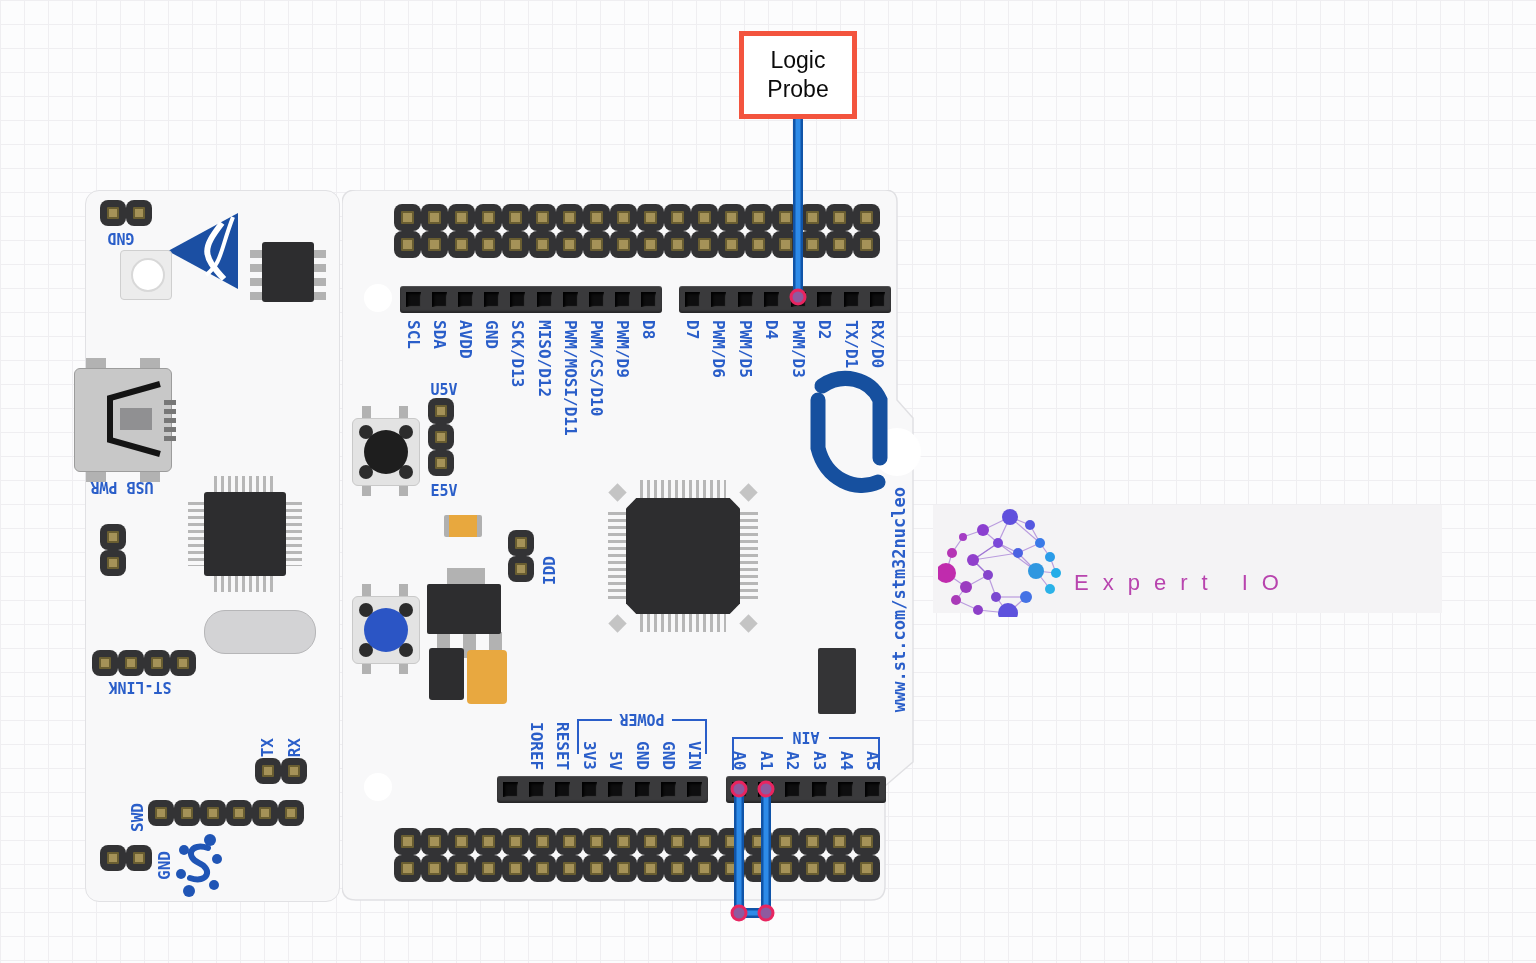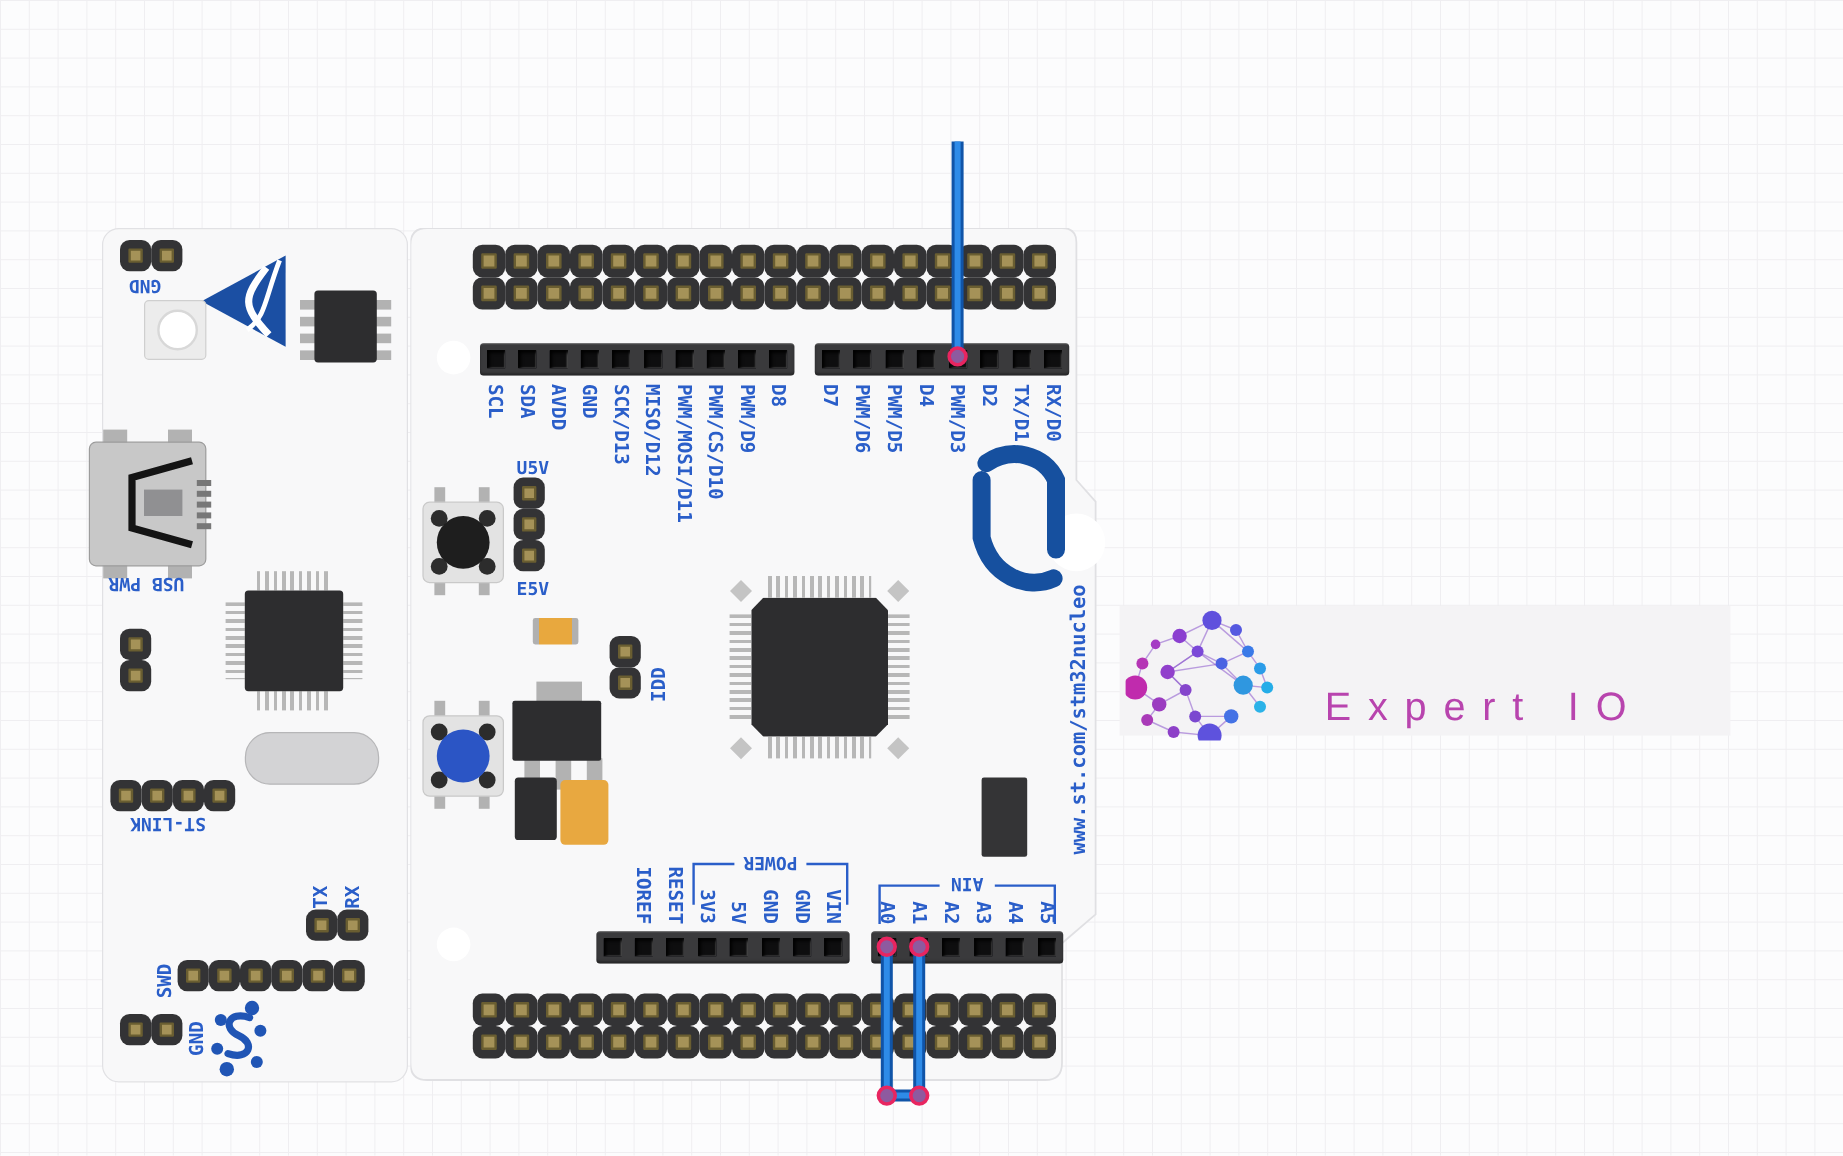--- a/index.html
+++ b/index.html
@@ -59,21 +59,21 @@
   
   .probe-box{left:739px;top:31px;width:108px;height:78px;background:#fff;
     border:5px solid #f3543e;display:flex;align-items:center;justify-content:center;
     text-align:center;font-size:23px;line-height:29px;color:#0a0a0a;z-index:30;}
   .probe-box span{width:70px;}
 
   
   .brand-panel{left:933px;top:505px;width:509px;height:108px;background:#f4f3f5;}
   .brand-title{position:absolute;left:1096px;top:510px;font-size:48px;font-weight:700;
     letter-spacing:7px;color:#4566e4;}
-  .brand-sub{position:absolute;left:1104px;top:570px;font-size:33px;font-weight:400;
+  .brand-sub{position:absolute;left:1074px;top:570px;font-size:22px;font-weight:400;
     letter-spacing:14px;color:#b844ae;}
 
   svg text.bracket{font:bold 15px "DejaVu Sans Mono",monospace;fill:#2a5ec9;}
 </style>
 </head>
 <body>
 
 <div id="stage">
 
   <div class="abs stlink-board"></div>
@@ -427,20 +427,23 @@
     <g>
       <path d="M739,789 V913 H766 V789" stroke="#1054a8" stroke-width="10" fill="none" stroke-linejoin="round"></path>
       <path d="M739,789 V913 H766 V789" stroke="#2e8be8" stroke-width="5" fill="none" stroke-linejoin="round"></path>
       <circle cx="739" cy="789" r="7" fill="#8e5a9f" stroke="#e82560" stroke-width="3"></circle>
       <circle cx="766" cy="789" r="7" fill="#8e5a9f" stroke="#e82560" stroke-width="3"></circle>
       <circle cx="739" cy="913" r="7" fill="#8e5a9f" stroke="#e82560" stroke-width="3"></circle>
       <circle cx="766" cy="913" r="7" fill="#8e5a9f" stroke="#e82560" stroke-width="3"></circle>
     </g>
   </svg>
 
+  <div class="abs probe-box">
+    <span>Logic Probe</span>
+  </div>
 
   <div class="abs brand-panel"></div>
   <svg class="abs" style="left:938px;top:505px;" width="135" height="112" id="brainsvg">
       <line x1="72" y1="12" x2="45" y2="25" stroke="#8a55cc" stroke-width="1.2" opacity="0.55"></line>
       <line x1="72" y1="12" x2="92" y2="20" stroke="#8a55cc" stroke-width="1.2" opacity="0.55"></line>
       <line x1="72" y1="12" x2="60" y2="38" stroke="#8a55cc" stroke-width="1.2" opacity="0.55"></line>
       <line x1="45" y1="25" x2="25" y2="32" stroke="#8a55cc" stroke-width="1.2" opacity="0.55"></line>
       <line x1="45" y1="25" x2="60" y2="38" stroke="#8a55cc" stroke-width="1.2" opacity="0.55"></line>
       <line x1="25" y1="32" x2="14" y2="48" stroke="#8a55cc" stroke-width="1.2" opacity="0.55"></line>
       <line x1="14" y1="48" x2="8" y2="68" stroke="#8a55cc" stroke-width="1.2" opacity="0.55"></line>

